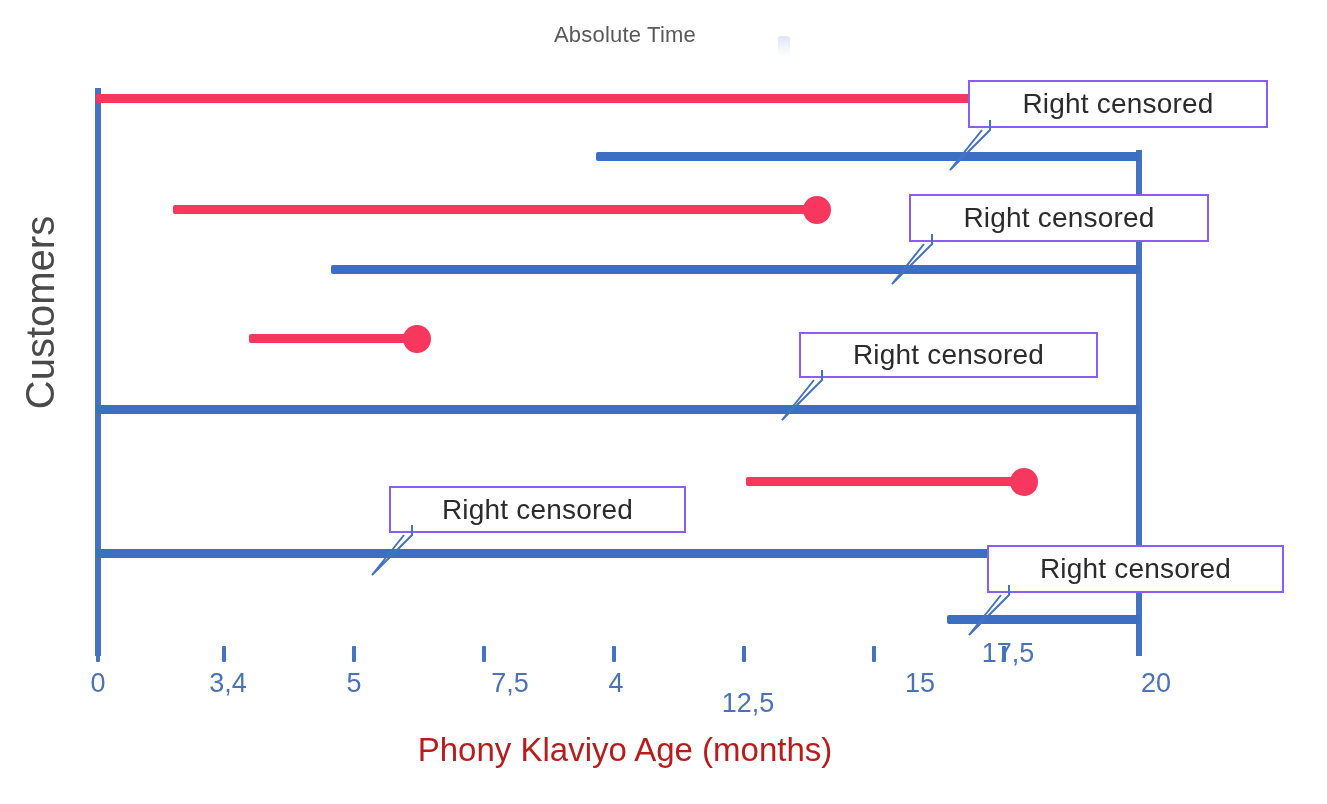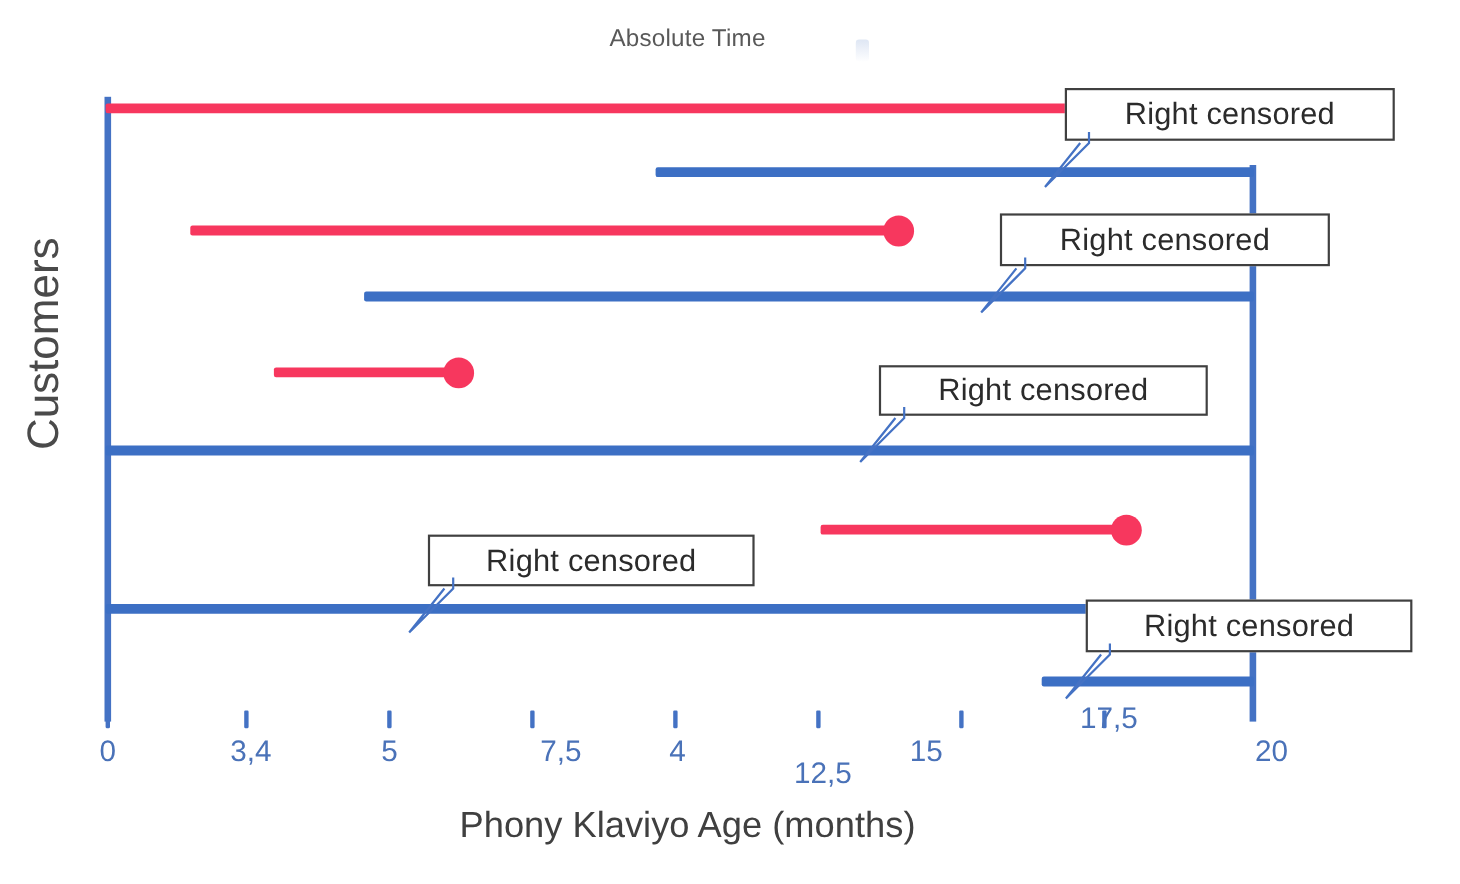--- a/index.html
+++ b/index.html
@@ -51,21 +51,21 @@
     transform-origin: center center;
     white-space: nowrap;
   }
   .xlabel {
     position: absolute;
     left: 0;
     top: 731px;
     width: 1250px;
     text-align: center;
     font-size: 33px;
-    color: #404040;
+    color: #b91c1c;
   }
   .axis-line {
     position: absolute;
     background: #4472c4;
   }
   .tick {
     position: absolute;
     width: 4px;
     height: 16px;
     background: #4472c4;
@@ -92,21 +92,21 @@
     background: #f7375e;
     transform: translate(-50%, -50%);
   }
   .callout {
     position: absolute;
   }
   .callout-box {
     position: absolute;
     left: 0; top: 0;
     box-sizing: border-box;
-    border: 2px solid #404040;
+    border: 2px solid #8b5cf6;
     background: #ffffff;
     display: flex;
     align-items: center;
     justify-content: center;
   }
   .callout-text {
     font-size: 28px;
     color: #2b2b2b;
     white-space: nowrap;
     letter-spacing: 0.2px;
@@ -138,21 +138,21 @@
   <div class="tick" style="left:742px; top:646px;"></div>
   <div class="tick" style="left:872px; top:646px;"></div>
   <div class="tick" style="left:1002px; top:646px;"></div>
 
   <div class="tick-label" style="left:98px;  top:668px;">0</div>
   <div class="tick-label" style="left:228px; top:668px;">3,4</div>
   <div class="tick-label" style="left:354px; top:668px;">5</div>
   <div class="tick-label" style="left:486px; top:668px;margin-left:24px;">7,5</div>
   <div class="tick-label" style="left:616px; top:668px;">4</div>
   <div class="tick-label" style="left:748px; top:668px;margin-top:20px;">12,5</div>
-  <div class="tick-label" style="left:842px; top:668px;">15</div>
+  <div class="tick-label" style="left:920px; top:668px;">15</div>
   <div class="tick-label" style="left:1008px; top:638px;">17,5</div>
   <div class="tick-label" style="left:1144px; top:668px;margin-left:12px;">20</div>
 
   <div class="bar red" style="left:96px;  top:94px;  width:878px;"></div>
   <div class="bar blue" style="left:596px; top:152px; width:544px;"></div>
   <div class="bar red" style="left:173px; top:205px; width:646px;"></div>
   <div class="dot" style="left:817px; top:210px;"></div>
   <div class="bar blue" style="left:331px; top:265px; width:809px;"></div>
   <div class="bar red" style="left:249px; top:334px; width:170px;"></div>
   <div class="dot" style="left:417px; top:339px;"></div>

